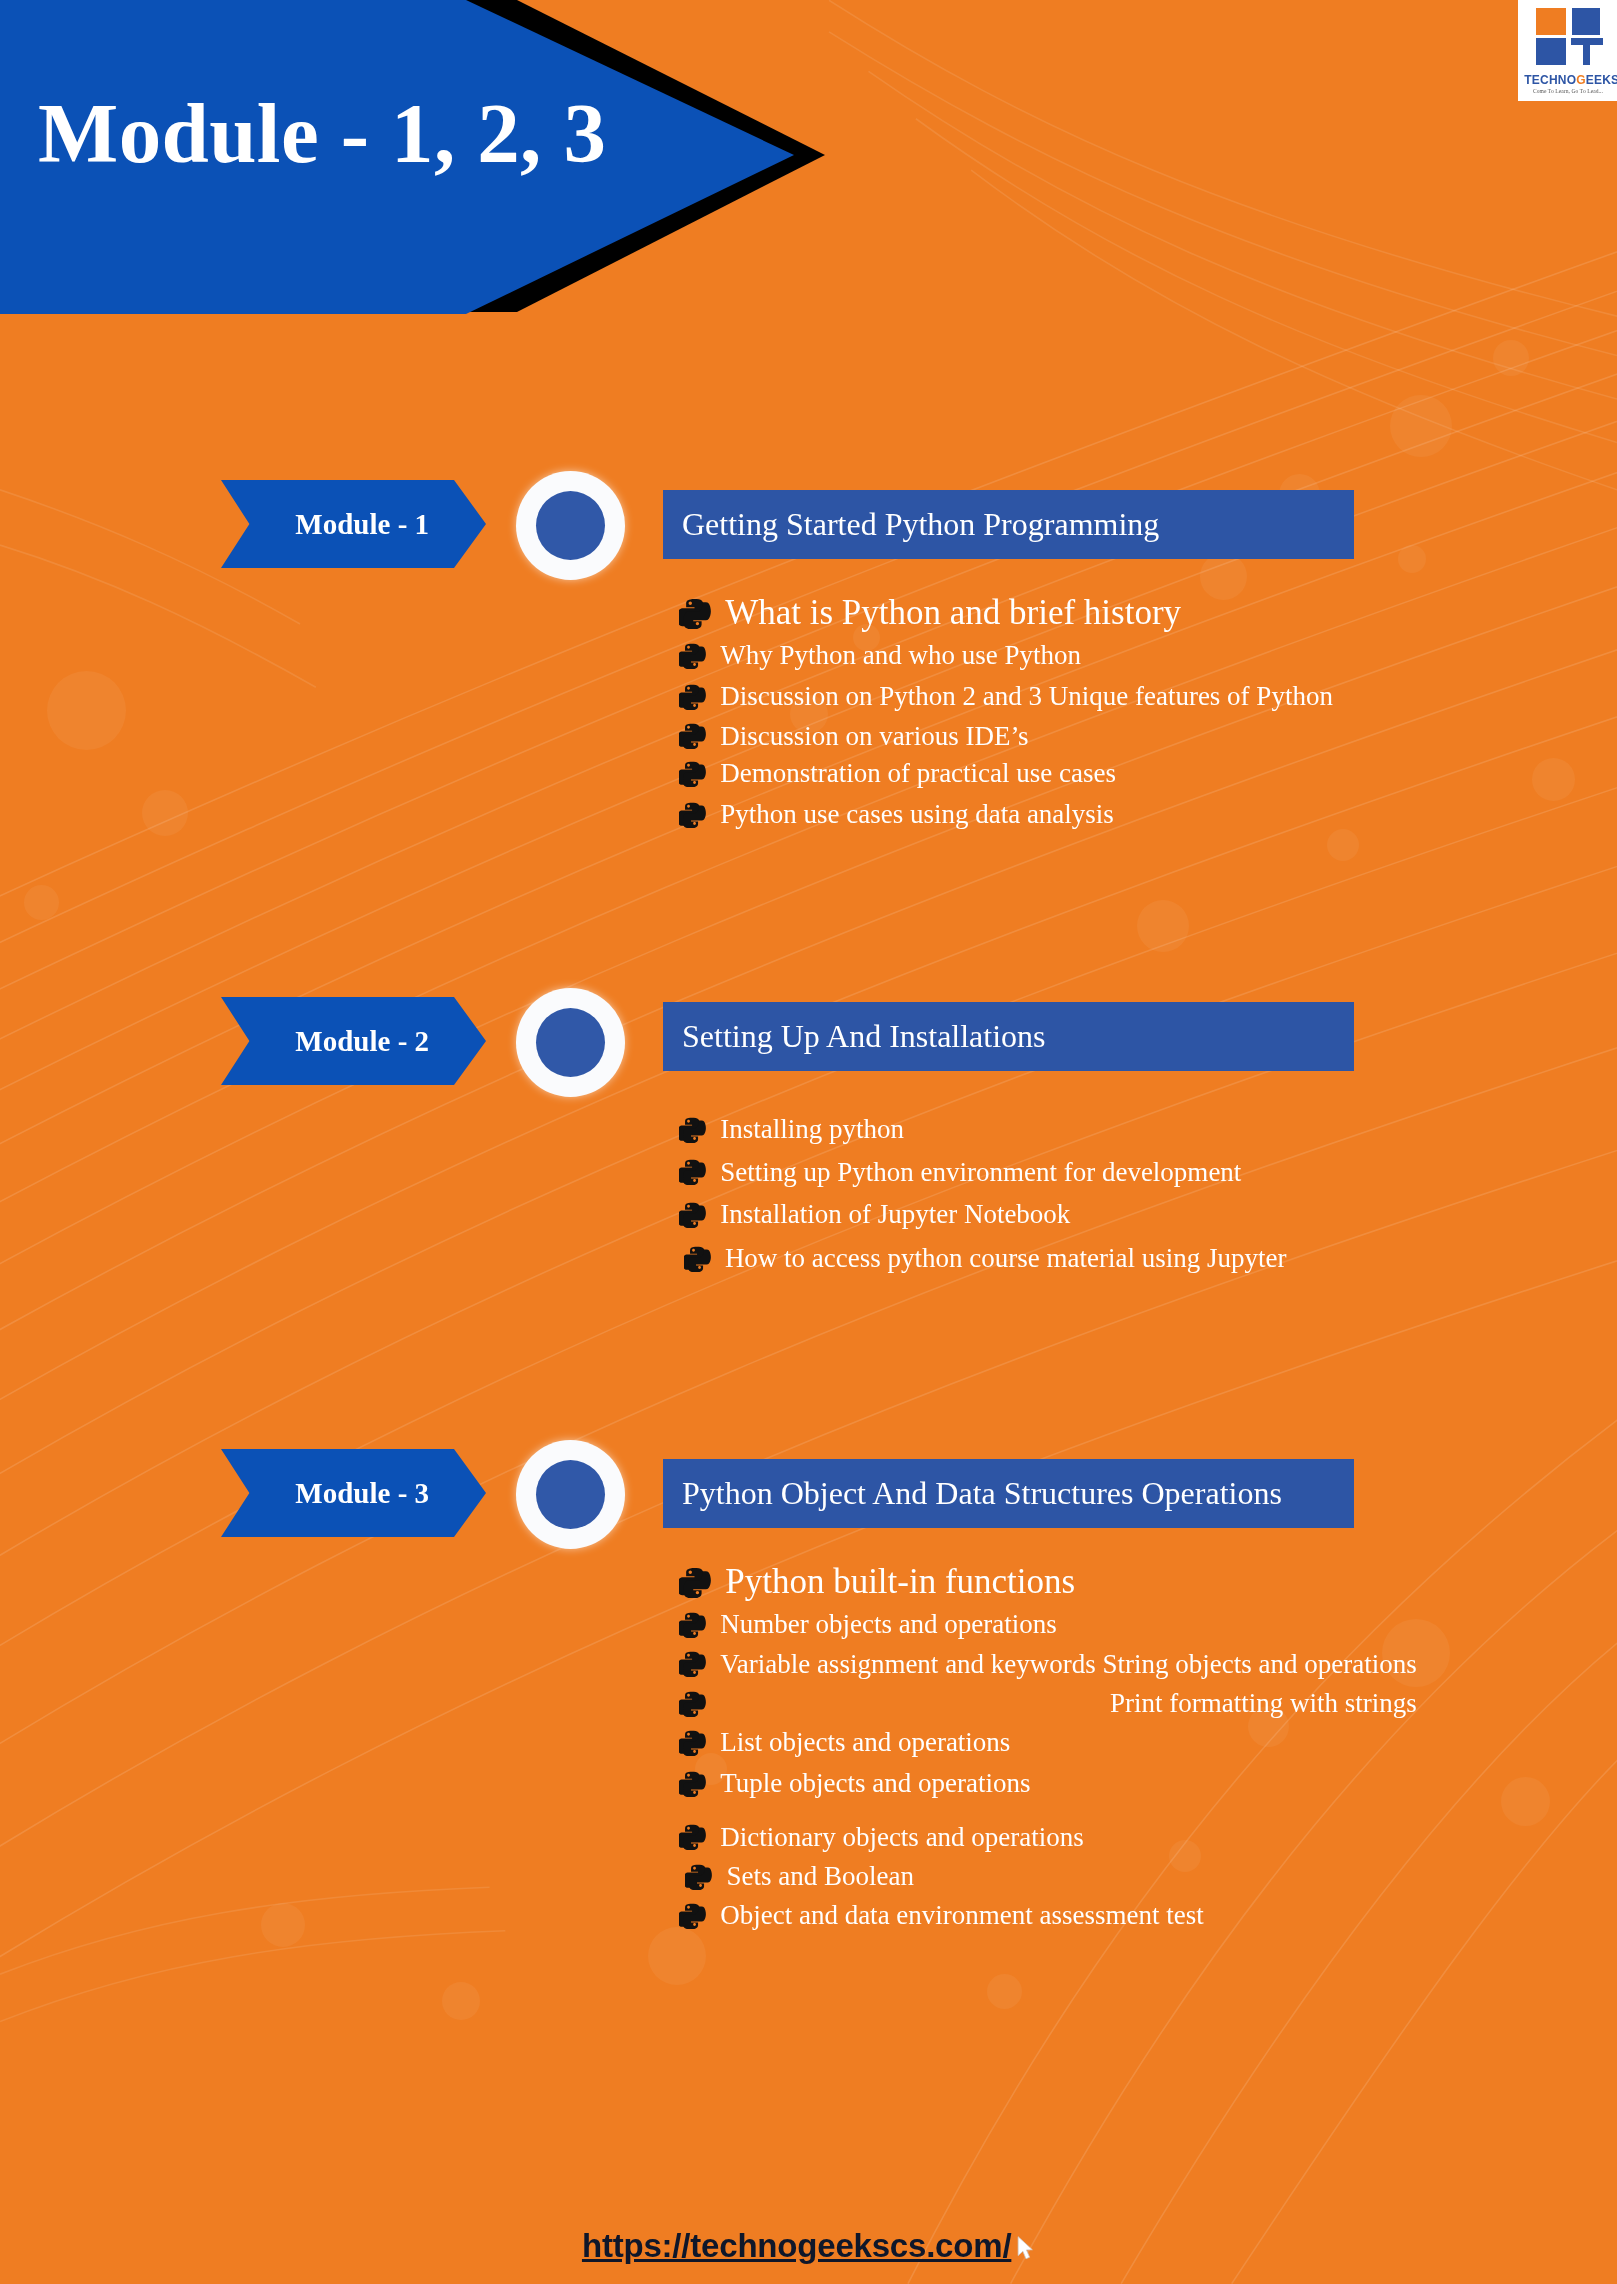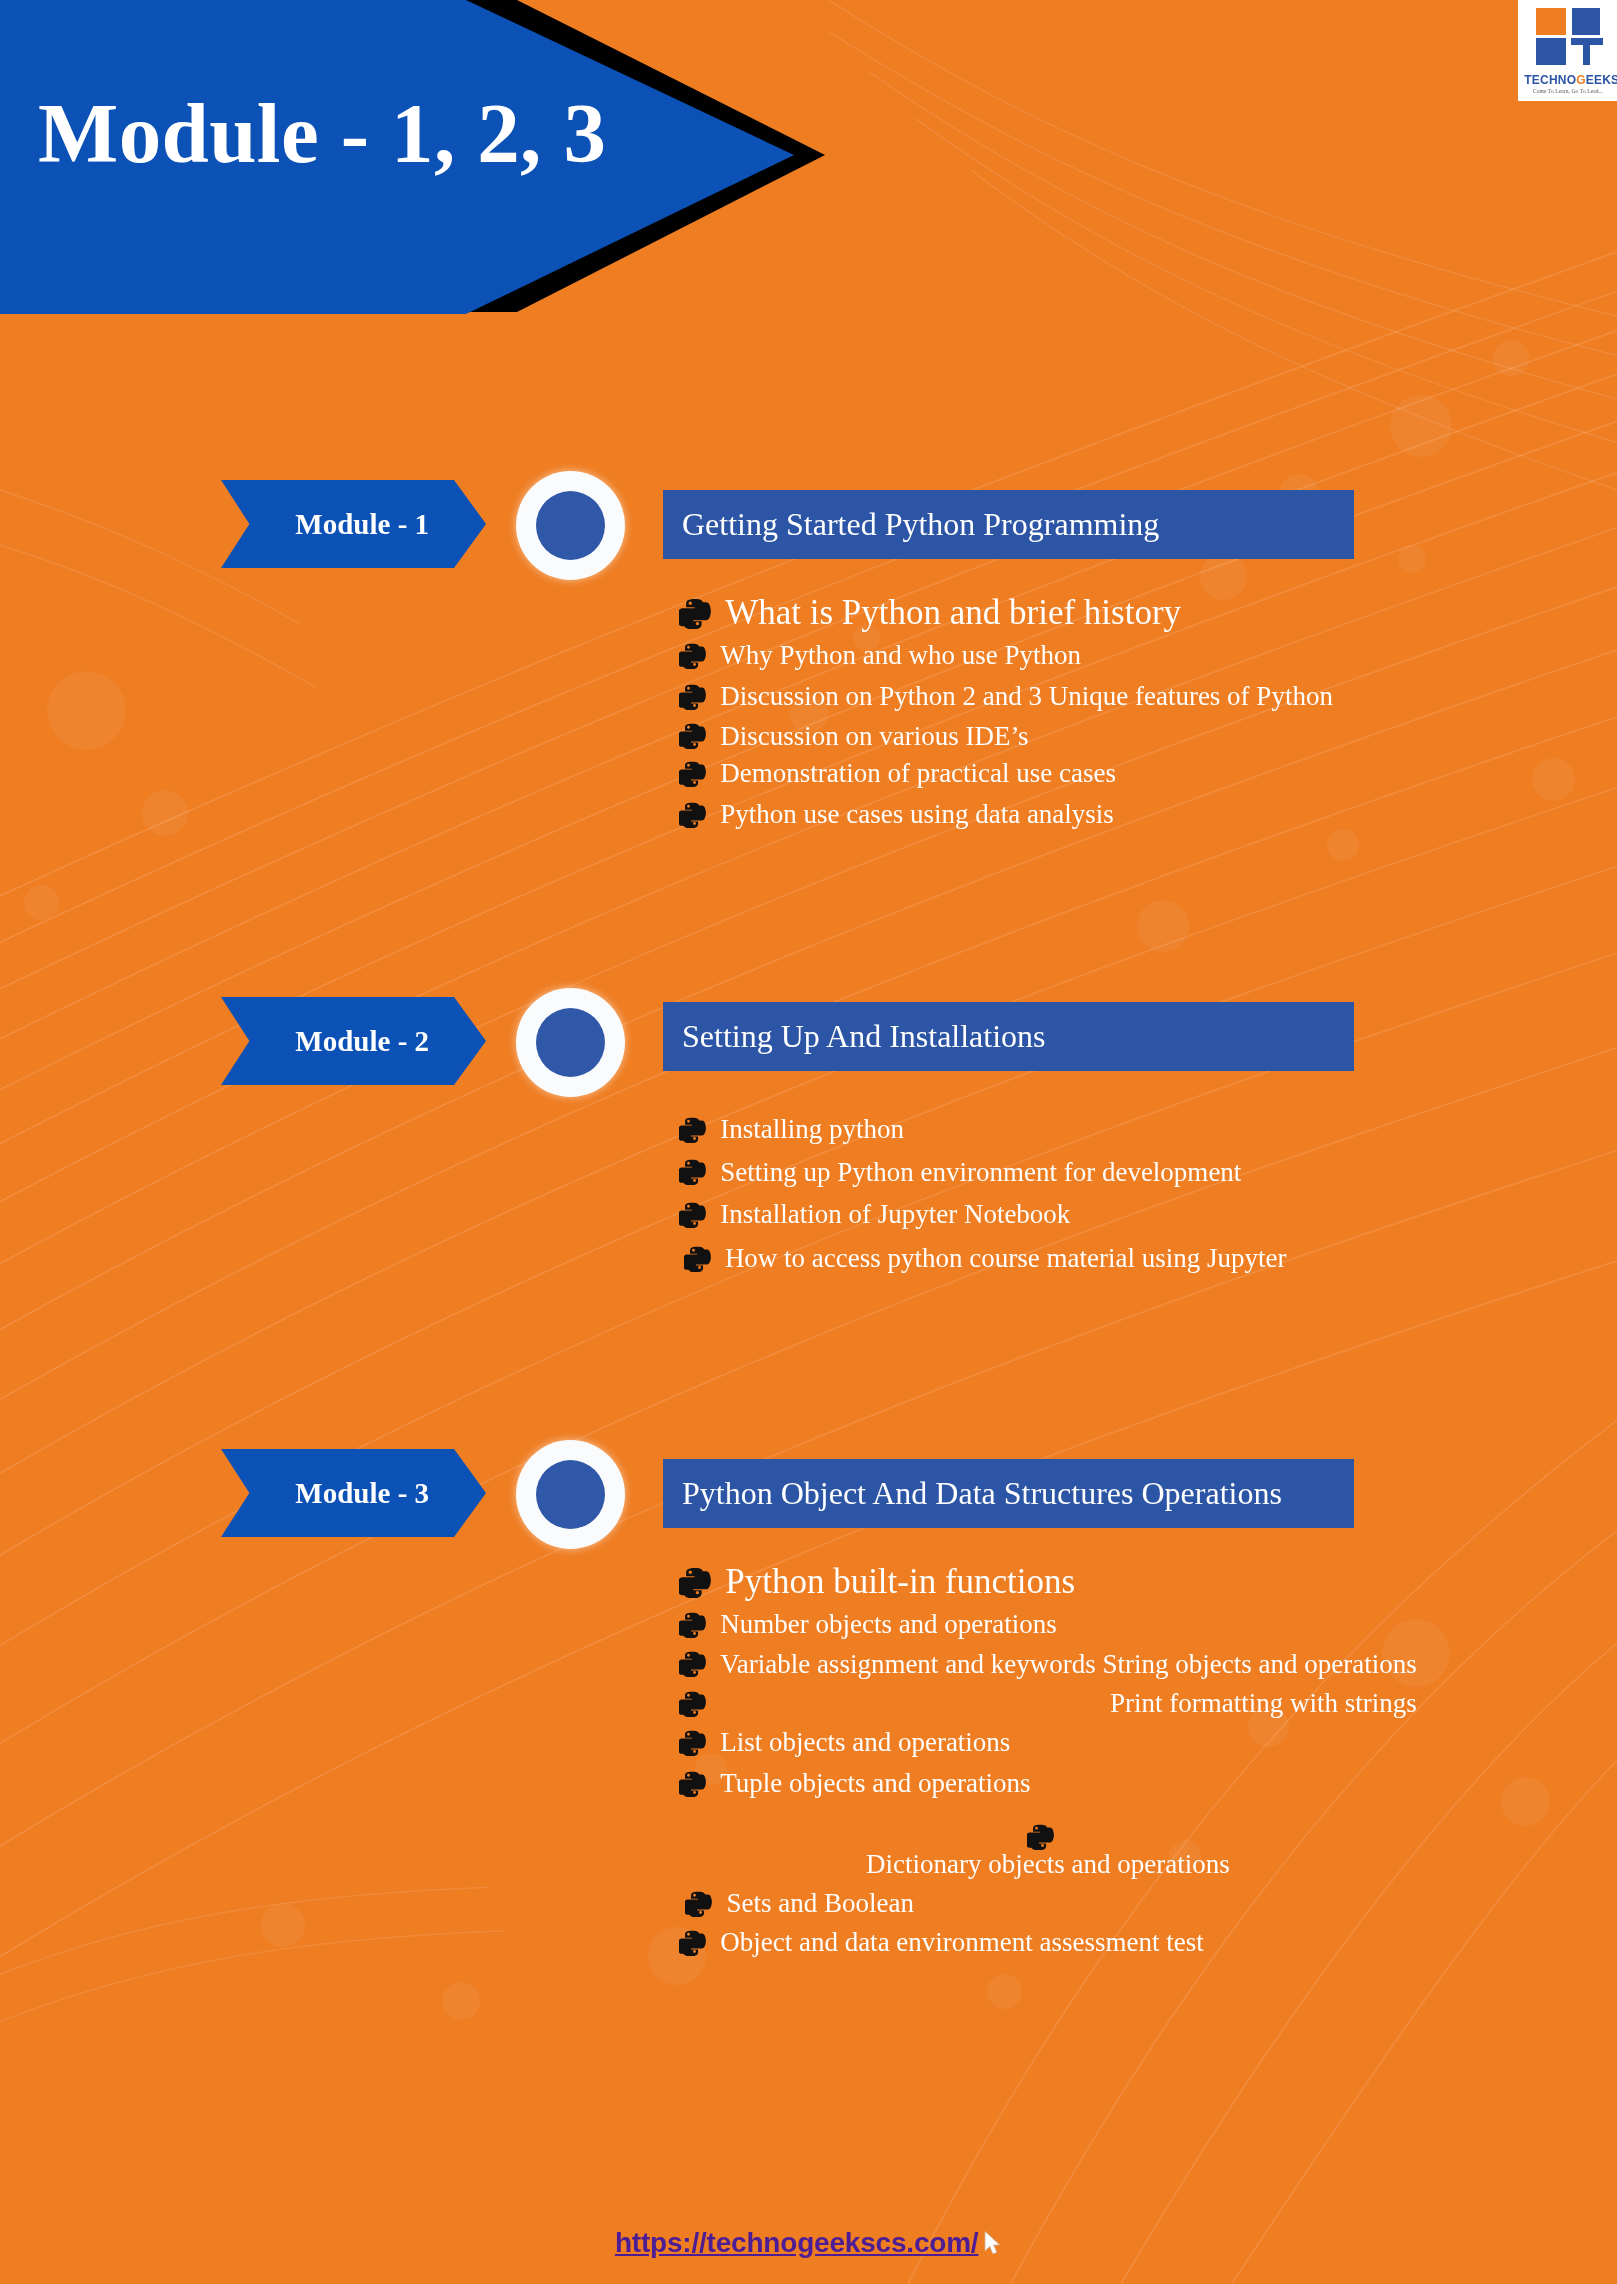--- a/index.html
+++ b/index.html
@@ -170,22 +170,22 @@
 
   
   .footer {
     position:absolute;
     left:0; top:2227px;
     width:1617px;
     text-align:center;
     z-index:4;
   }
   .footer-link {
-    color:#4c1d95;
-    font-size:28px;
+    color:#0f172a;
+    font-size:33px;
     font-weight:bold;
     text-decoration:underline;
     font-family:"Liberation Sans", sans-serif;
     letter-spacing:-0.2px;
   }
   .cursor-icon {
     display:inline-block;
     vertical-align:-4.7px;
     margin-left:3.2px;
   }
@@ -481,21 +481,21 @@
         <span class="py-icon">
           <svg viewBox="0 0 64 64" width="100%" height="100%">
               <g fill="#111">
             <path d="M31.6 4c-3.6 0-6.6.3-9 .9-7 1.3-8.3 4-8.3 9v6.6h16.7v2.1H8.1c-5.1 0-9.6 3.1-11 9-1.6 6.7-1.7 10.9 0 17.9 1.3 5.3 4.3 9 9.4 9h5.7v-7.9c0-5.8 5-10.9 10.9-10.9h16.6c4.9 0 8.8-4 8.8-8.9V13.9c0-4.8-4-8.4-8.8-9.2-3-.5-6.2-.7-9.1-.7zm-9 5.1c1.8 0 3.3 1.5 3.3 3.4 0 1.8-1.5 3.3-3.3 3.3-1.9 0-3.4-1.5-3.4-3.3 0-1.9 1.5-3.4 3.4-3.4z"></path>
             <path d="M52.2 22.6v7.7c0 6.1-5.2 11.2-10.9 11.2H24.7c-4.8 0-8.8 4.1-8.8 8.9v16.7c0 4.8 4.1 7.6 8.8 8.9 5.6 1.7 11 2 17.7 0 4.4-1.3 8.8-3.9 8.8-8.9v-6.7H34.5v-2.1h25.1c5.1 0 7-3.6 8.8-9 1.8-5.5 1.7-10.8 0-17.8-1.2-5.2-3.7-9-8.8-9h-7.4zM42.8 61.9c1.9 0 3.4 1.5 3.4 3.3 0 1.9-1.5 3.4-3.4 3.4-1.8 0-3.3-1.5-3.3-3.4 0-1.8 1.5-3.3 3.3-3.3z" transform="translate(-6 -12)"></path>
           </g>
             </svg>
         </span>
         <span class="bullet-text">Tuple objects and operations</span>
       </div>
-      <div class="bullet-row" style="margin-top:25px;flex-direction:column;">
+      <div class="bullet-row" style="margin-top:25px;">
         <span class="py-icon">
           <svg viewBox="0 0 64 64" width="100%" height="100%">
               <g fill="#111">
             <path d="M31.6 4c-3.6 0-6.6.3-9 .9-7 1.3-8.3 4-8.3 9v6.6h16.7v2.1H8.1c-5.1 0-9.6 3.1-11 9-1.6 6.7-1.7 10.9 0 17.9 1.3 5.3 4.3 9 9.4 9h5.7v-7.9c0-5.8 5-10.9 10.9-10.9h16.6c4.9 0 8.8-4 8.8-8.9V13.9c0-4.8-4-8.4-8.8-9.2-3-.5-6.2-.7-9.1-.7zm-9 5.1c1.8 0 3.3 1.5 3.3 3.4 0 1.8-1.5 3.3-3.3 3.3-1.9 0-3.4-1.5-3.4-3.3 0-1.9 1.5-3.4 3.4-3.4z"></path>
             <path d="M52.2 22.6v7.7c0 6.1-5.2 11.2-10.9 11.2H24.7c-4.8 0-8.8 4.1-8.8 8.9v16.7c0 4.8 4.1 7.6 8.8 8.9 5.6 1.7 11 2 17.7 0 4.4-1.3 8.8-3.9 8.8-8.9v-6.7H34.5v-2.1h25.1c5.1 0 7-3.6 8.8-9 1.8-5.5 1.7-10.8 0-17.8-1.2-5.2-3.7-9-8.8-9h-7.4zM42.8 61.9c1.9 0 3.4 1.5 3.4 3.3 0 1.9-1.5 3.4-3.4 3.4-1.8 0-3.3-1.5-3.3-3.4 0-1.8 1.5-3.3 3.3-3.3z" transform="translate(-6 -12)"></path>
           </g>
             </svg>
         </span>
         <span class="bullet-text">Dictionary objects and operations</span>
       </div>

